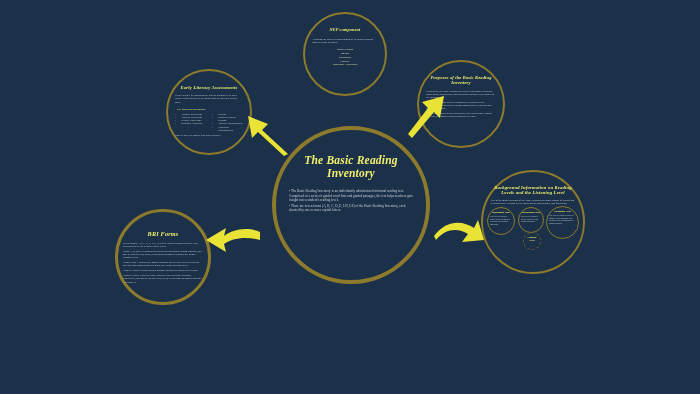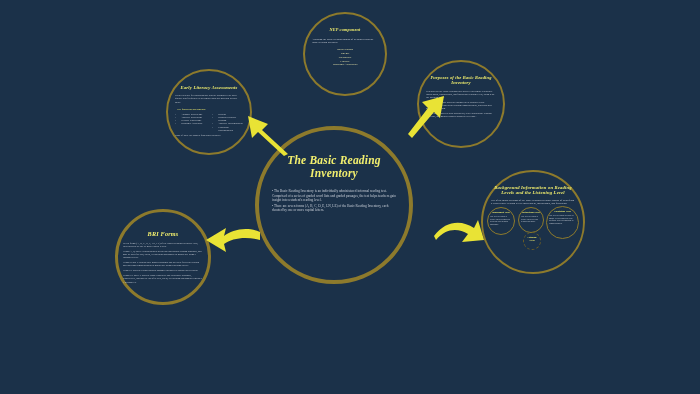--- a/index.html
+++ b/index.html
@@ -64,21 +64,21 @@
   }
   ul.bullets li:before {
     content: "\2022";
     position: absolute;
     left: 0;
     color: #9aa6b4;
   }
 
   
   #main-node {
-    left: 255px; top: 126px;
+    left: 272px; top: 126px;
     width: 158px; height: 158px;
   }
   #main-node .node-title {
     font-size: 11.5px;
     margin-top: 24px;
     width: 130px;
   }
   #main-node .body-text {
     font-size: 3.4px;
     width: 124px;

